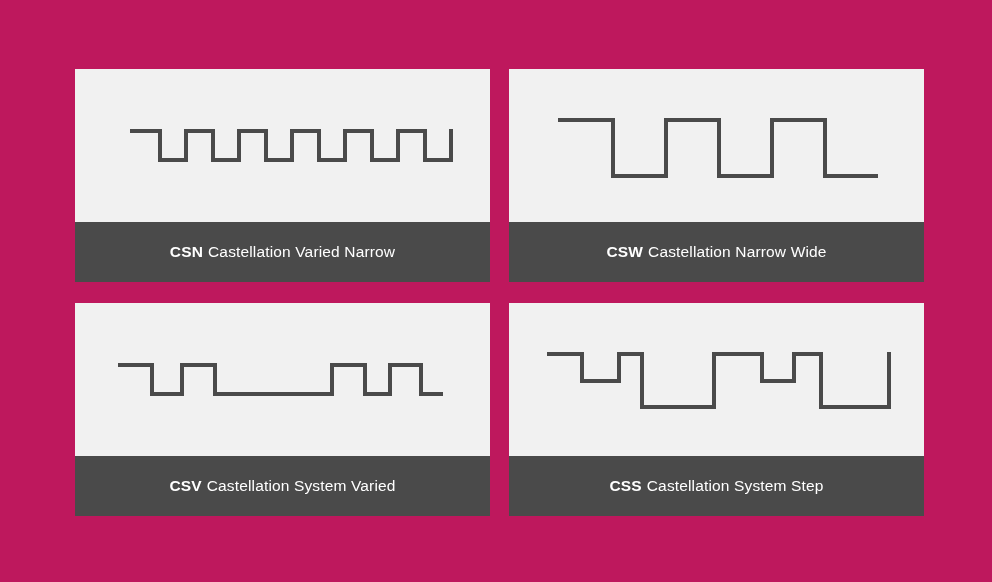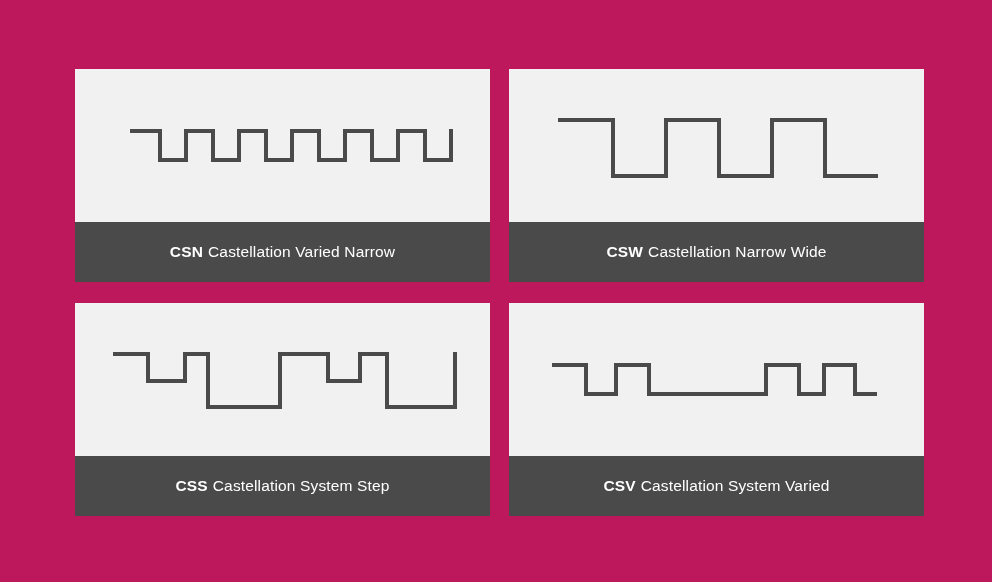--- a/index.html
+++ b/index.html
@@ -104,35 +104,35 @@
       </div>
       <div class="card-label">
         <span class="code">CSW</span>
         <span class="name">Castellation Narrow Wide</span>
       </div>
     </div>
 
     <div class="card">
       <div class="card-figure">
         <svg class="wave-svg" viewBox="0 0 415 153" preserveAspectRatio="none">
+          <polyline fill="none" stroke="#4a4a4a" stroke-width="4" stroke-linecap="square" stroke-linejoin="miter" points="45,62 77,62 77,91 107,91 107,62 140,62 140,91 257,91 257,62 290,62 290,91 315,91 315,62 346,62 346,91 366,91"></polyline>
+        </svg>
+      </div>
+      <div class="card-label">
+        <span class="code">CSV</span>
+        <span class="name">Castellation System Varied</span>
+      </div>
+    </div>
+
+    <div class="card">
+      <div class="card-figure">
+        <svg class="wave-svg" viewBox="0 0 415 153" preserveAspectRatio="none">
           <polyline fill="none" stroke="#4a4a4a" stroke-width="4" stroke-linecap="square" stroke-linejoin="miter" points="40,51 73,51 73,78 110,78 110,51 133,51 133,104 205,104 205,51 253,51 253,78 285,78 285,51 312,51 312,104 380,104 380,51 380,51"></polyline>
         </svg>
       </div>
       <div class="card-label">
         <span class="code">CSS</span>
         <span class="name">Castellation System Step</span>
       </div>
     </div>
 
-    <div class="card">
-      <div class="card-figure">
-        <svg class="wave-svg" viewBox="0 0 415 153" preserveAspectRatio="none">
-          <polyline fill="none" stroke="#4a4a4a" stroke-width="4" stroke-linecap="square" stroke-linejoin="miter" points="45,62 77,62 77,91 107,91 107,62 140,62 140,91 257,91 257,62 290,62 290,91 315,91 315,62 346,62 346,91 366,91"></polyline>
-        </svg>
-      </div>
-      <div class="card-label">
-        <span class="code">CSV</span>
-        <span class="name">Castellation System Varied</span>
-      </div>
-    </div>
-
   </div>
 </div>
 
 </body></html>

